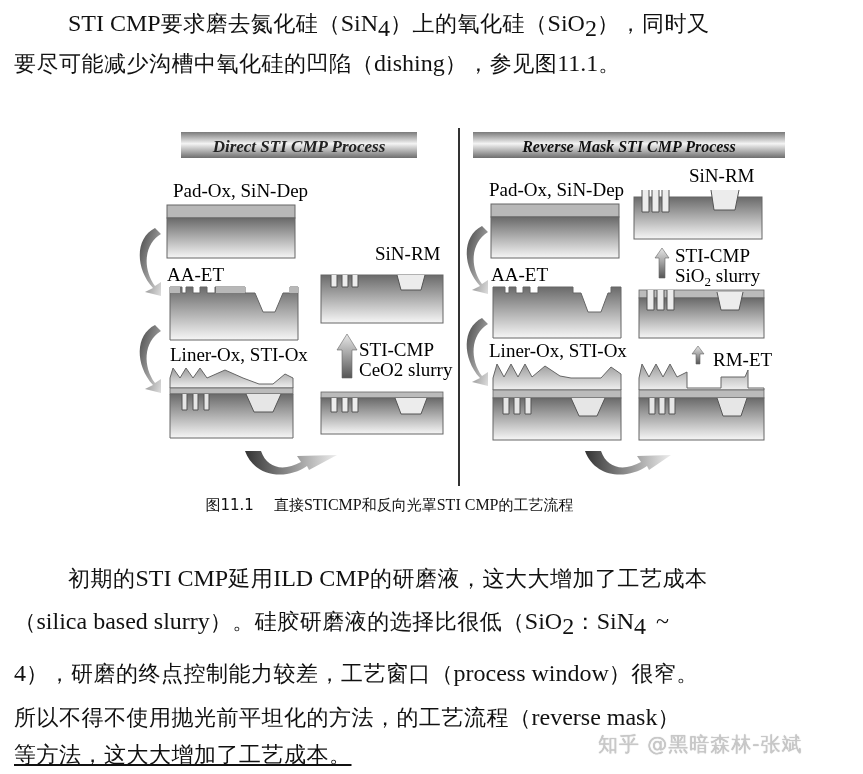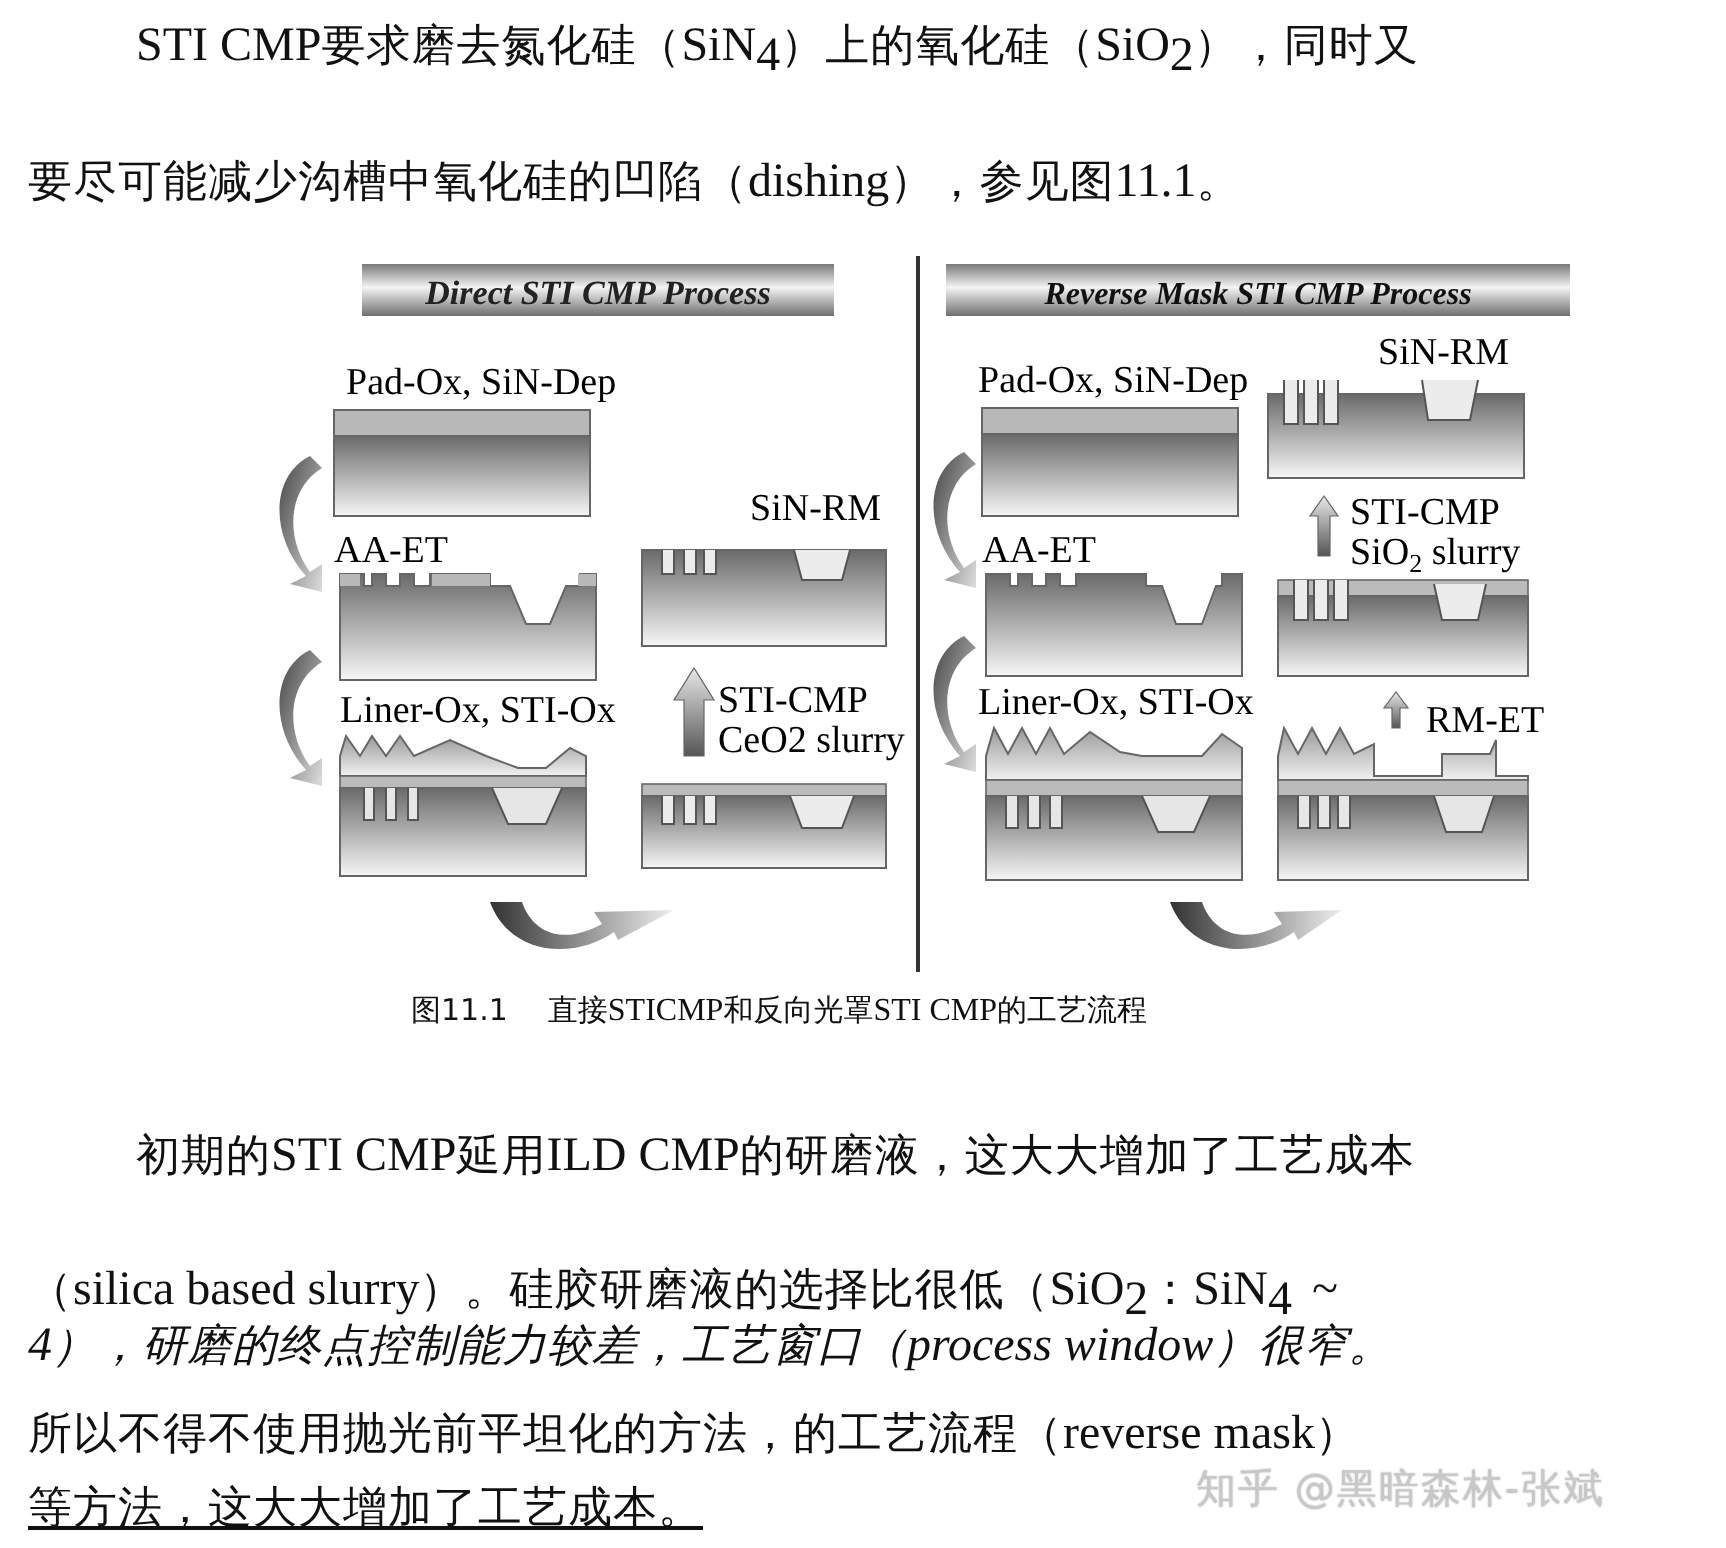--- a/index.html
+++ b/index.html
@@ -14,21 +14,21 @@
   .watermark { position:absolute; left:598px; top:731px; font-size:20px; color:#c8c8c8; letter-spacing:1px;
                text-shadow:0 0 1px #aaa; }
   svg text { font-family:"Liberation Serif", serif; }
 </style>
 </head>
 <body>
 
 <div class="para" style="top:10px; left:68px;">
   <span class="serif">STI CMP</span><span>要求磨去氮化硅（</span><span class="serif">SiN</span><sub class="serif">4</sub><span>）上的氧化硅（</span><span class="serif">SiO</span><sub class="serif">2</sub><span>），同时又</span>
 </div>
-<div class="para" style="top:78px;">
+<div class="para" style="top:50px;">
   <span>要尽可能减少沟槽中氧化硅的凹陷（</span><span class="serif">dishing</span><span>），参见图</span><span class="serif">11.1</span><span>。</span>
 </div>
 
 <div class="figure">
 <svg width="863" height="370" viewBox="0 118 863 370" xmlns="http://www.w3.org/2000/svg">
   <defs>
     <linearGradient id="titleGrad" x1="0" y1="0" x2="0" y2="1">
       <stop offset="0" stop-color="#7a7a7a"></stop>
       <stop offset="0.45" stop-color="#f4f4f4"></stop>
       <stop offset="1" stop-color="#6e6e6e"></stop>
@@ -143,24 +143,24 @@
 </svg>
 </div>
 
 <div class="caption">
   <span>图11.1</span><span style="display:inline-block;width:20px;"></span><span>直接</span><span class="serif">STICMP</span><span>和反向光罩</span><span class="serif">STI CMP</span><span>的工艺流程</span>
 </div>
 
 <div class="para" style="top:565px; left:68px;">
   <span>初期的</span><span class="serif">STI CMP</span><span>延用</span><span class="serif">ILD CMP</span><span>的研磨液，这大大增加了工艺成本</span>
 </div>
-<div class="para" style="top:608px;margin-top:24px;">
+<div class="para" style="top:608px;">
   <span>（</span><span class="serif">silica based slurry</span><span>）。硅胶研磨液的选择比很低（</span><span class="serif">SiO</span><sub class="serif">2</sub><span>：</span><span class="serif">SiN</span><sub class="serif">4</sub><span class="serif" style="margin-left:10px;">~</span>
 </div>
-<div class="para" style="top:660px;font-style:italic;">
+<div class="para" style="top:660px;">
   <span class="serif">4</span><span>），研磨的终点控制能力较差，工艺窗口（</span><span class="serif">process window</span><span>）很窄。</span>
 </div>
 <div class="para" style="top:704px;">
   <span>所以不得不使用抛光前平坦化的方法，的工艺流程（</span><span class="serif">reverse mask</span><span>）</span>
 </div>
 <div class="para" style="top:742px;text-decoration:underline;">
   <span>等方法，这大大增加了工艺成本。</span>
 </div>
 
 <div class="watermark">知乎 @黑暗森林-张斌</div>

